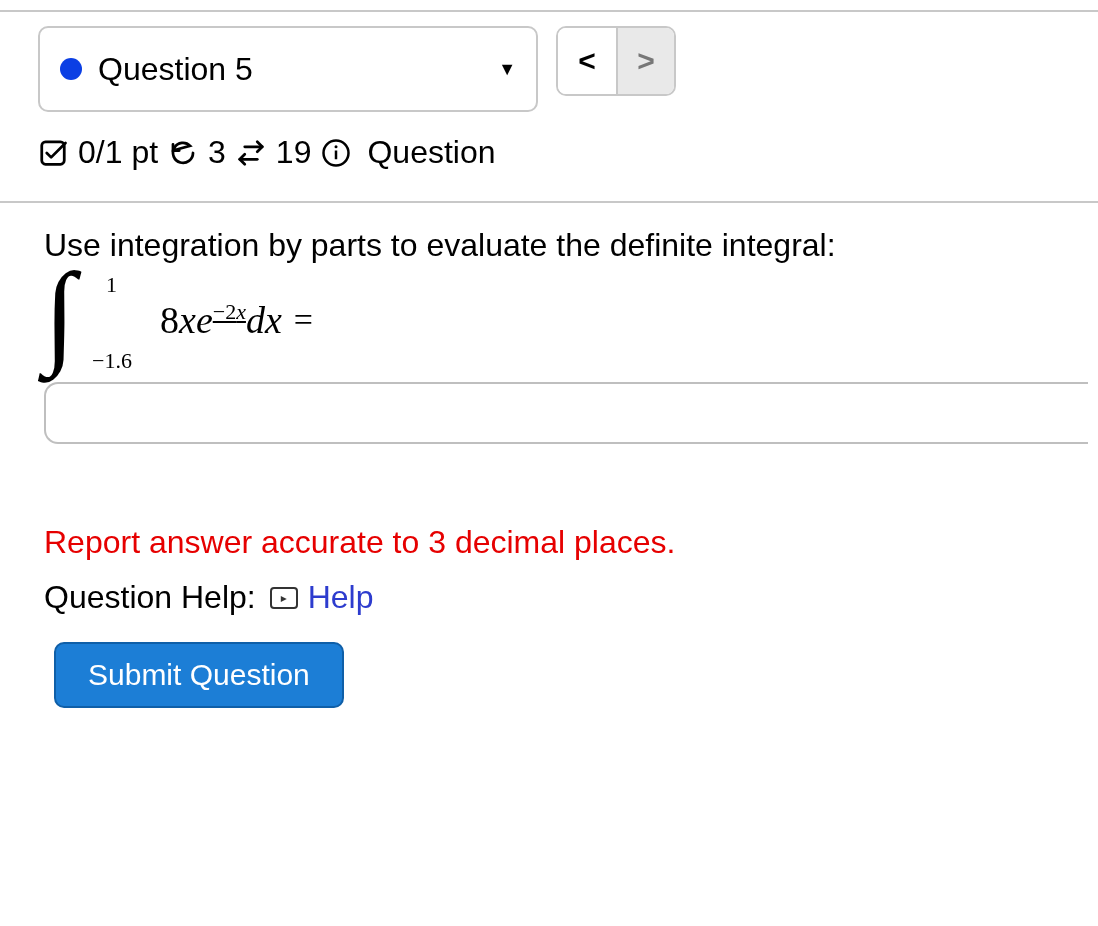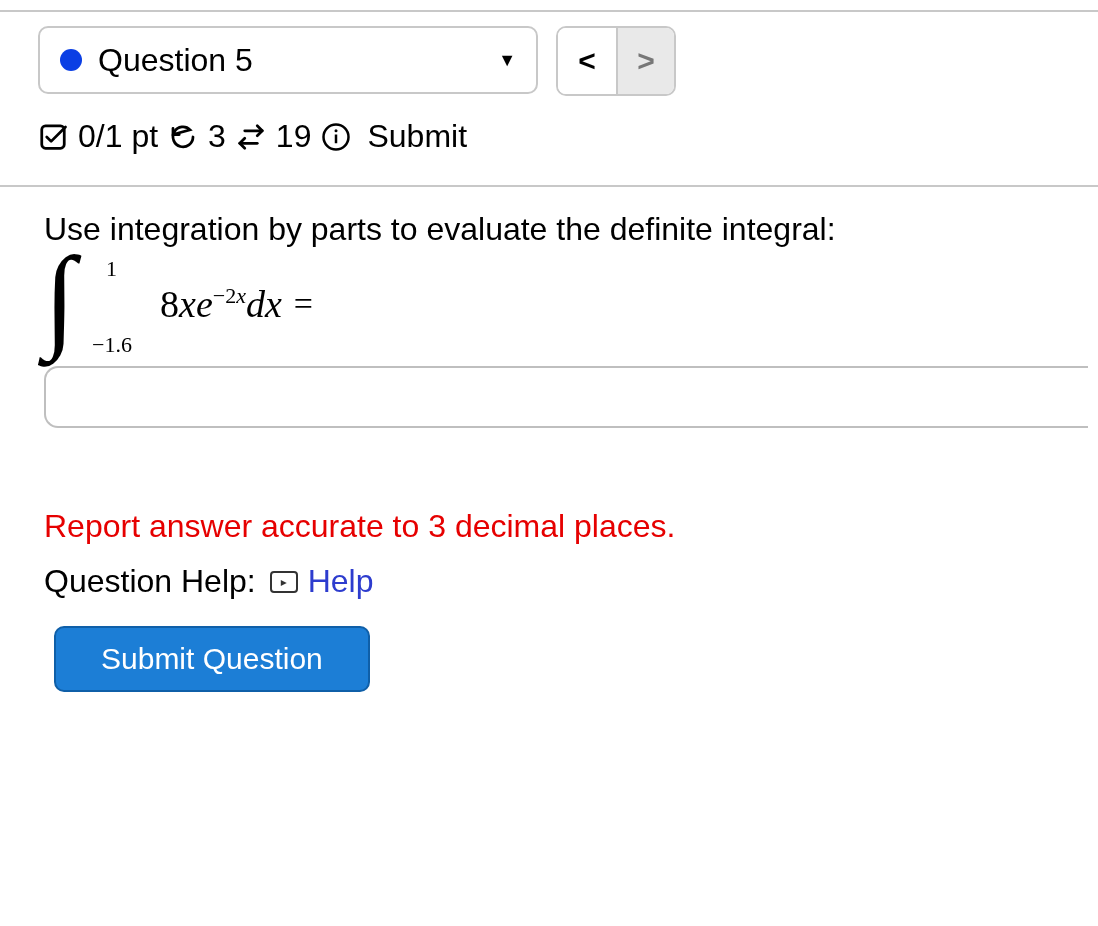--- a/index.html
+++ b/index.html
@@ -21,21 +21,21 @@
     align-items: stretch;
     gap: 18px;
     padding: 14px 0 14px 38px;
   }
   .dropdown {
     display: flex;
     align-items: center;
     border: 2px solid #c8c8c8;
     border-radius: 10px;
     padding: 0 20px;
-    height: 68px;
+    height: 86px;
     min-width: 500px;
     background: #fff;
     cursor: pointer;
   }
   .dot {
     width: 22px; height: 22px; border-radius: 50%; background: #0b3fe4;
     margin-right: 16px; flex: none;
   }
   .dropdown-label { flex: 1; font-size: 32px; }
   .caret { font-size: 18px; }
@@ -58,36 +58,36 @@
   .prompt { margin-bottom: 6px; }
   .math-block { display: flex; align-items: center; gap: 6px; margin: 2px 0 12px 0; }
   .integral {
     position: relative; display: inline-block; width: 110px; height: 100px; font-family: "Times New Roman", serif;
   }
   .integral .sym { position: absolute; left: 0; top: -14px; font-size: 115px; line-height: 1; font-style: italic; }
   .integral .upper { position: absolute; left: 62px; top: 2px; font-size: 22px; }
   .integral .lower { position: absolute; left: 48px; bottom: -4px; font-size: 22px; }
   .integrand { font-family: "Times New Roman", serif; font-size: 38px; }
   .integrand .it { font-style: italic; }
-  .integrand sup { font-size: 22px; }
+  .integrand sup { font-size: 22px; text-decoration: underline; }
   .eq-sign { font-family: "Times New Roman", serif; font-size: 34px; margin: 0 6px; }
   .answer-input {
     width: 100%; height: 62px; border: 2px solid #bfbfbf; border-radius: 14px 0 0 14px;
     font-size: 28px; padding: 0 16px; margin-bottom: 40px; border-right: none;
   }
   .hint { color: #e60000; margin: 40px 0 18px 0; font-size: 32px; }
   .help-row { font-size: 32px; margin-bottom: 26px; display: flex; gap: 14px; }
   .video-link { color: #2d3cce; cursor: pointer; display: inline-flex; align-items: center; gap: 10px; }
   .video-icon-box {
     display: inline-flex; align-items: center; justify-content: center;
     width: 28px; height: 22px; border: 2px solid #333; border-radius: 4px; font-size: 12px; color: #333;
   }
   .submit-btn {
     background: #1c7ed6; color: #fff; border: 2px solid #0f5fa8; border-radius: 10px;
-    font-size: 30px; padding: 14px 45px; cursor: pointer;
+    font-size: 30px; padding: 14px 32px; cursor: pointer;
     font-family: inherit;
   }
   .submit-btn-wrap { padding-left: 10px; }
 </style>
 </head>
 <body>
 
 <div class="container">
   <hr class="hr">
 
@@ -127,21 +127,21 @@
       </svg>
     </span>
     <span>19</span>
     <span class="icon" style="cursor:pointer">
       <svg width="30" height="30" viewBox="0 0 24 24" fill="none" stroke="#000" stroke-width="2">
         <circle cx="12" cy="12" r="10"></circle>
         <line x1="12" y1="10" x2="12" y2="17"></line>
         <circle cx="12" cy="7" r="1.2" fill="#000" stroke="none"></circle>
       </svg>
     </span>
-    <span class="details-link" style="cursor:pointer">Submit</span>
+    <span class="details-link" style="cursor:pointer">Question</span>
   </div>
 
   <hr class="hr">
 
   <div class="qbody">
     <div class="prompt">Use integration by parts to evaluate the definite integral:</div>
 
     <div class="math-block">
       <span class="integral">
         <span class="sym">∫</span>

